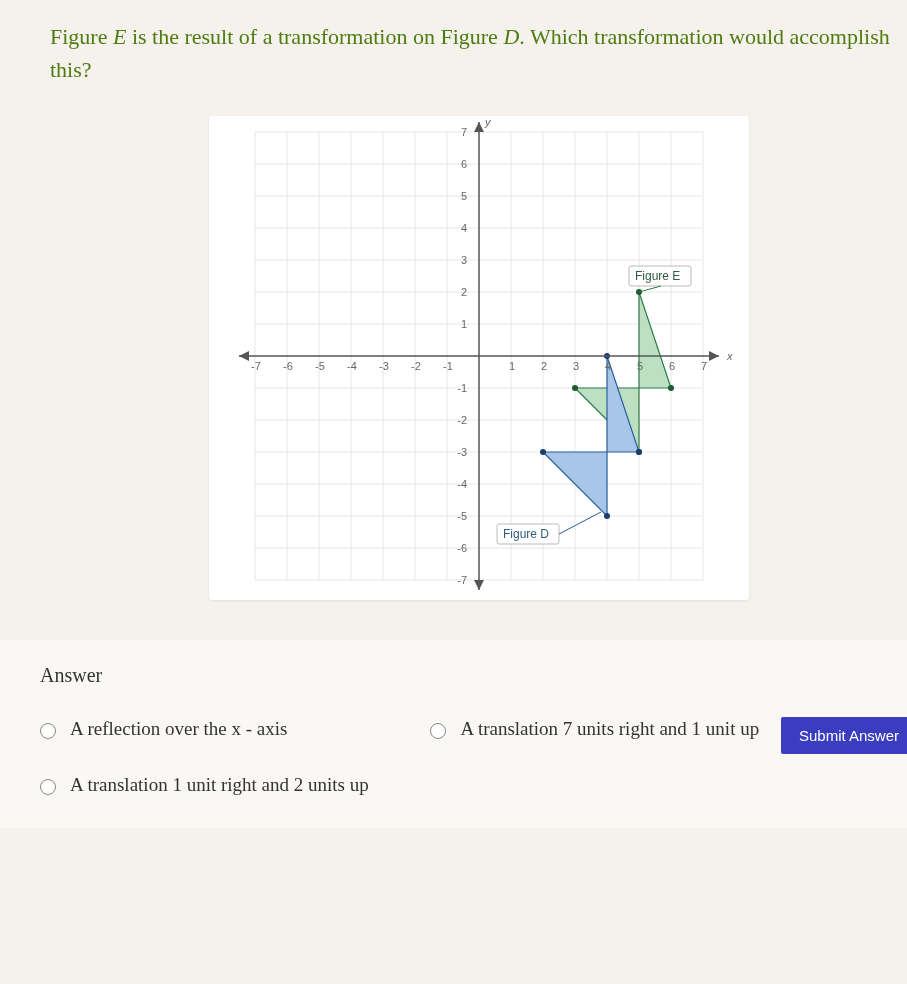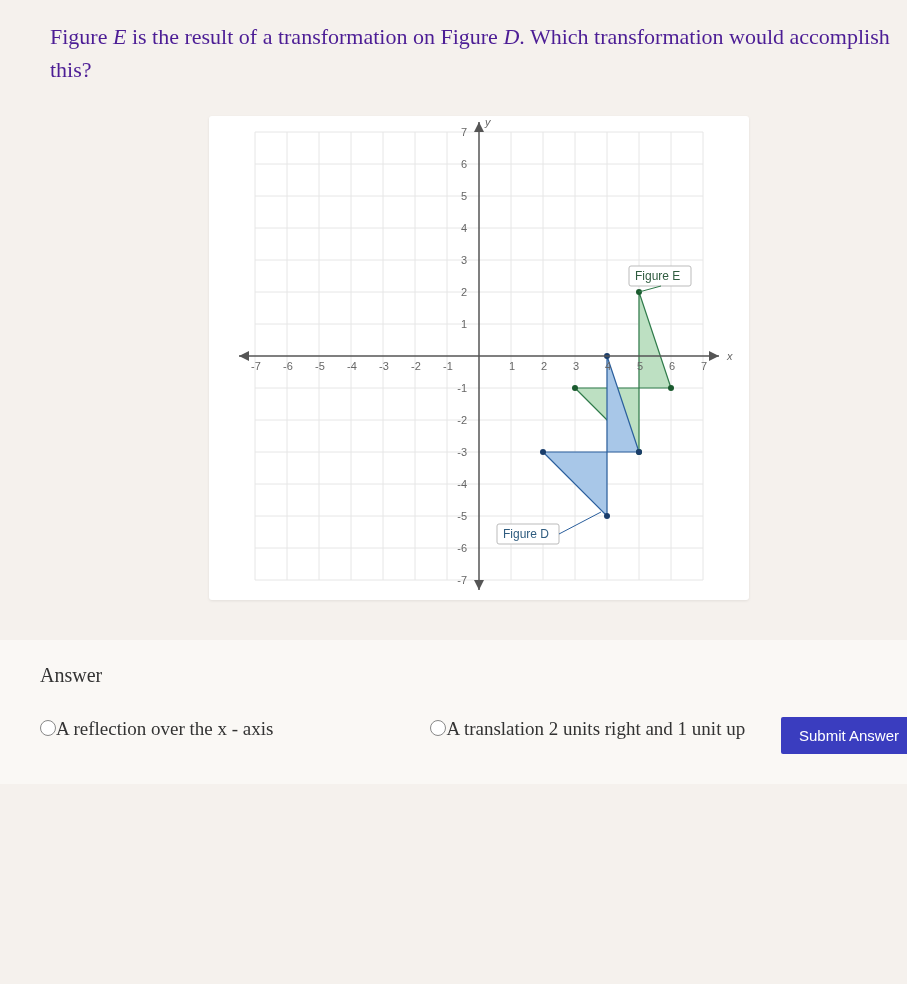--- a/index.html
+++ b/index.html
@@ -9,21 +9,21 @@
     width: 907px;
     height: 984px;
     overflow: hidden;
     position: relative;
   }
   .page {
     padding: 20px 0 0 50px;
   }
   .question {
     font-size: 22px;
-    color: #4c1d95;
+    color: #4d7c0f;
     line-height: 1.5;
     margin-bottom: 30px;
     padding-right: 0;
   }
   .question .mathvar {
     font-style: italic;
     font-family: 'Times New Roman', serif;
   }
   .chart-container {
     display: flex;
@@ -53,21 +53,22 @@
   }
   .options {
     display: grid;
     grid-template-columns: 1fr 1fr;
     column-gap: 60px;
     row-gap: 28px;
     flex: 1;
   }
   .option {
     display: flex;
-    align-items: flex-start;
+    align-items: center;
+    gap: 14px;
     cursor: pointer;
     font-size: 19px;
     color: #333;
     line-height: 1.45;
     font-family: Georgia, serif;
   }
   .option input[type=radio]{
     appearance:none;
     width:16px;height:16px;
     border:1.5px solid #888;
@@ -217,20 +218,24 @@
   <div class="answer-section">
     <div class="answer-heading">Answer</div>
     <div class="options-wrap">
       <div class="options">
         <label class="option">
           <input type="radio" name="ans" style="">
           <span>A reflection over the x - axis</span>
         </label>
         <label class="option">
           <input type="radio" name="ans" style="">
-          <span>A translation 2 units right and 1 unit up</span>
+          <span>A translation 7 units right and 1 unit up</span>
+        </label>
+        <label class="option">
+          <input type="radio" name="ans" style="">
+          <span>A translation 1 unit right and 2 units up</span>
         </label>
       </div>
       <button class="submit-btn">Submit Answer</button>
     </div>
   </div>
 
 </div>
 
 </body></html>

